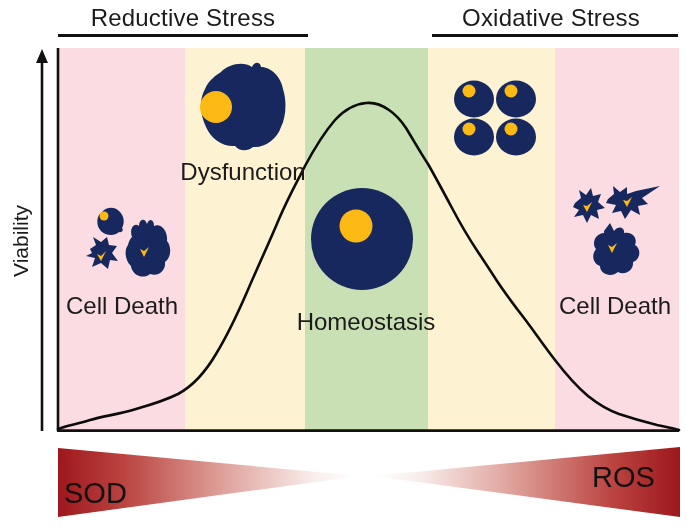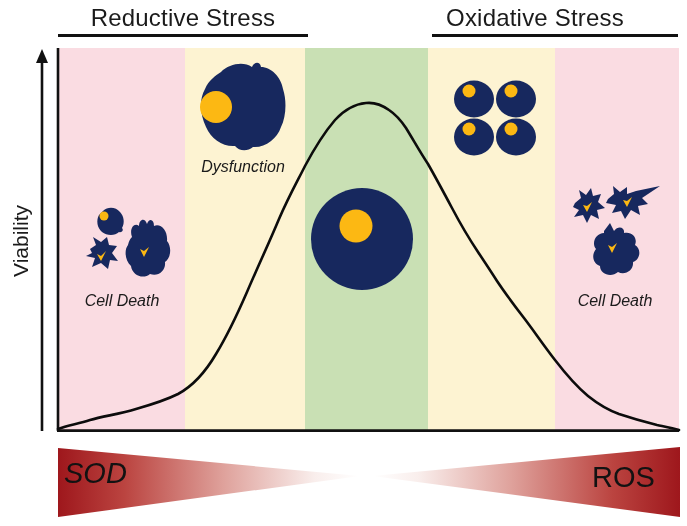--- a/index.html
+++ b/index.html
@@ -23,37 +23,37 @@
   .ylabel{
     left:21px;top:241px;transform:translate(-50%,-50%) rotate(-90deg);
     font-size:21px;white-space:nowrap;
   }
   .plot{left:59px;top:48px;width:620px;height:382px;}
   .band{position:absolute;top:0;height:382px;}
   .band.pink{background:var(--band-pink);}
   .band.yellow{background:var(--band-yellow);}
   .band.green{background:var(--band-green);}
   .zone-label{
-    font-size:16px;white-space:nowrap;transform:translateX(-50%);
-    z-index:6;color:var(--text);font-style:italic;
+    font-size:24px;white-space:nowrap;transform:translateX(-50%);
+    z-index:6;color:var(--text);
   }
   .grad-label{font-size:29px;z-index:6;color:#121212;}
   svg.layer{position:absolute;left:0;top:0;pointer-events:none;}
   .cellfill{fill:var(--cell-body);}
   .nucfill{fill:var(--cell-nucleus);}
 </style>
 </head>
 <body>
 
 <div class="stage">
 
   <div class="abs title" style="left:58px;width:250px;">Reductive Stress</div>
   <div class="abs title-underline" style="left:58px;width:250px;"></div>
 
-  <div class="abs title" style="left:412px;width:246px;">Oxidative Stress</div>
+  <div class="abs title" style="left:428px;width:246px;">Oxidative Stress</div>
   <div class="abs title-underline" style="left:432px;width:246px;"></div>
 
   <div class="abs ylabel">Viability</div>
 
   <div class="abs plot">
     <div class="band pink" style="left:0px;width:126px;"></div>
     <div class="band yellow" style="left:126px;width:120px;"></div>
     <div class="band green" style="left:246px;width:123px;"></div>
     <div class="band yellow" style="left:369px;width:127px;"></div>
     <div class="band pink" style="left:496px;width:124px;"></div>
@@ -147,18 +147,19 @@
          C505 293 514 305 524 318
          C534 331 544 346 555 360
          C565 373 576 386 588 396
          C598 404 608 410 619 414
          C631 418 645 422 657 425
          C667 427 673 428 679 430"></path>
   </svg>
 
   <div class="abs zone-label" style="left:122px;top:292px;">Cell Death</div>
   <div class="abs zone-label" style="left:243px;top:158px;">Dysfunction</div>
+  <div class="abs zone-label" style="left:366px;top:308px;">Homeostasis</div>
   <div class="abs zone-label" style="left:615px;top:292px;">Cell Death</div>
 
-  <div class="abs grad-label" style="left:64px;top:457px;font-style:italic;">SOD</div>
+  <div class="abs grad-label" style="left:64px;top:477px;">SOD</div>
   <div class="abs grad-label" style="left:592px;top:461px;">ROS</div>
 
 </div>
 
 </body></html>

